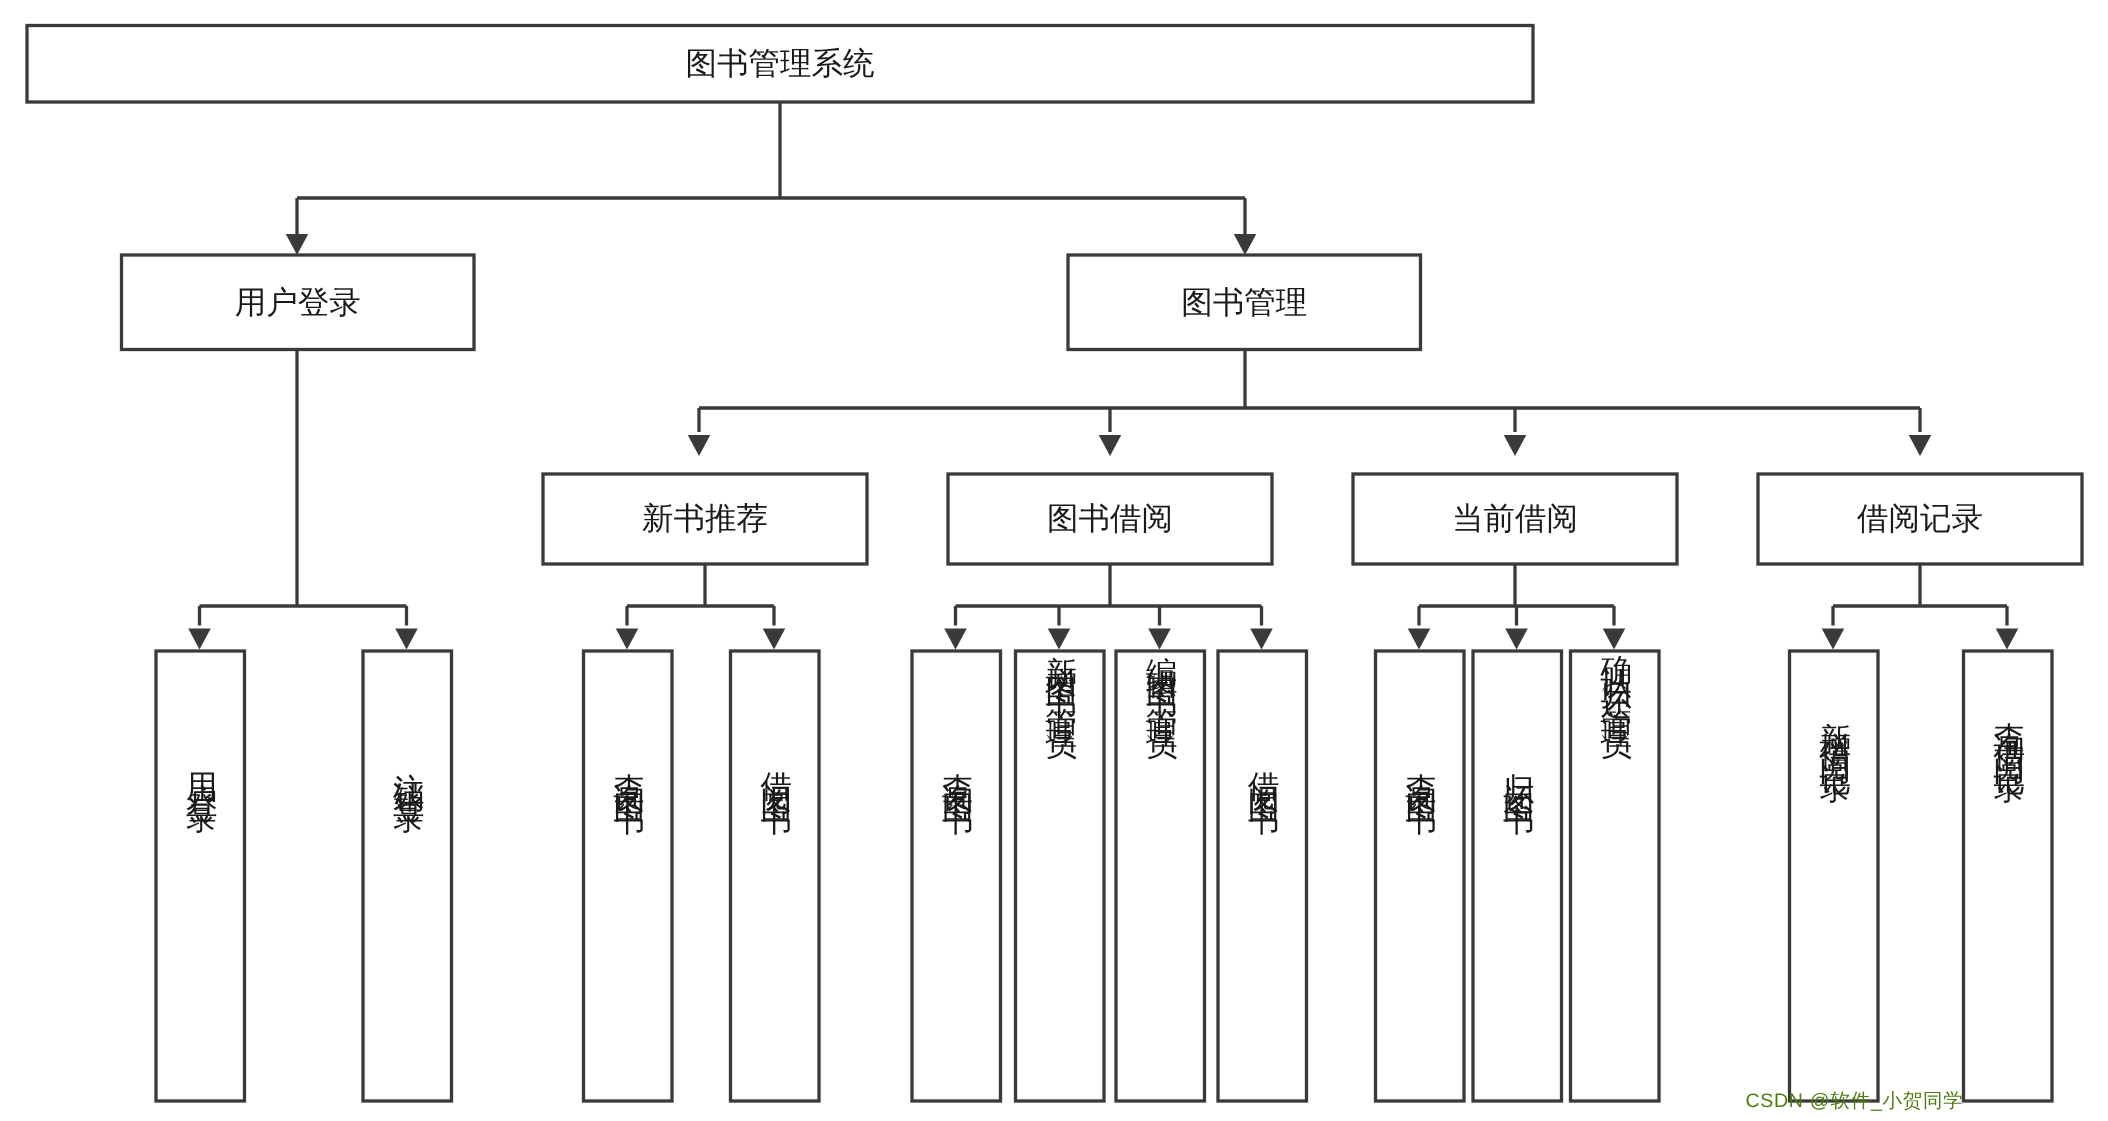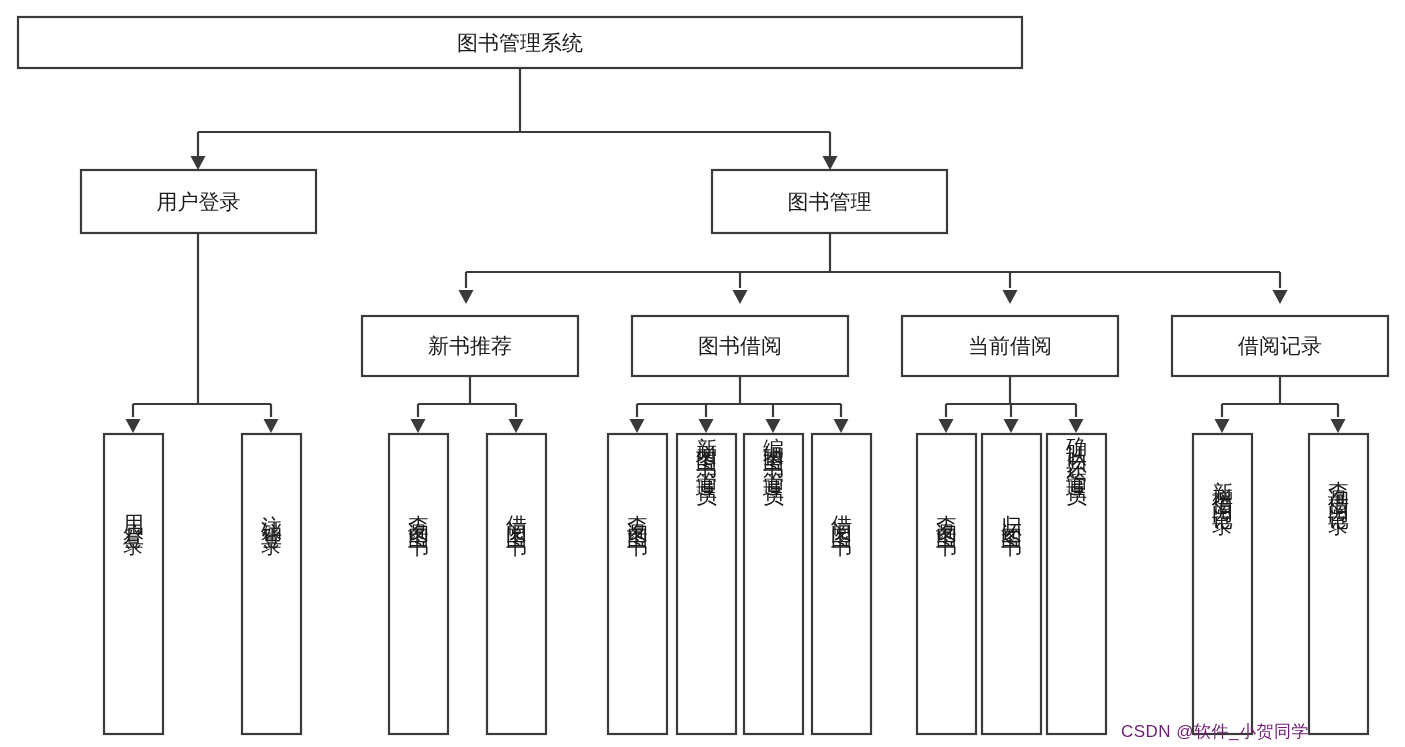--- a/index.html
+++ b/index.html
@@ -52,22 +52,22 @@
   }
   .arrow-head {
     fill: #3a3a3a;
     stroke: none;
   }
   .watermark {
     position: absolute;
     right: 8px;
     bottom: 4px;
     font-family: "Liberation Sans", "DejaVu Sans", sans-serif;
-    font-size: 17px;
-    color: #701a75;
+    font-size: 13px;
+    color: #4d7c0f;
     white-space: nowrap;
     letter-spacing: 0.5px;
   }
 </style>
 </head>
 <body>
 
 <div id="diagram-root">
 
   <svg class="diagram-svg" viewBox="0 0 1405 747" xmlns="http://www.w3.org/2000/svg">

